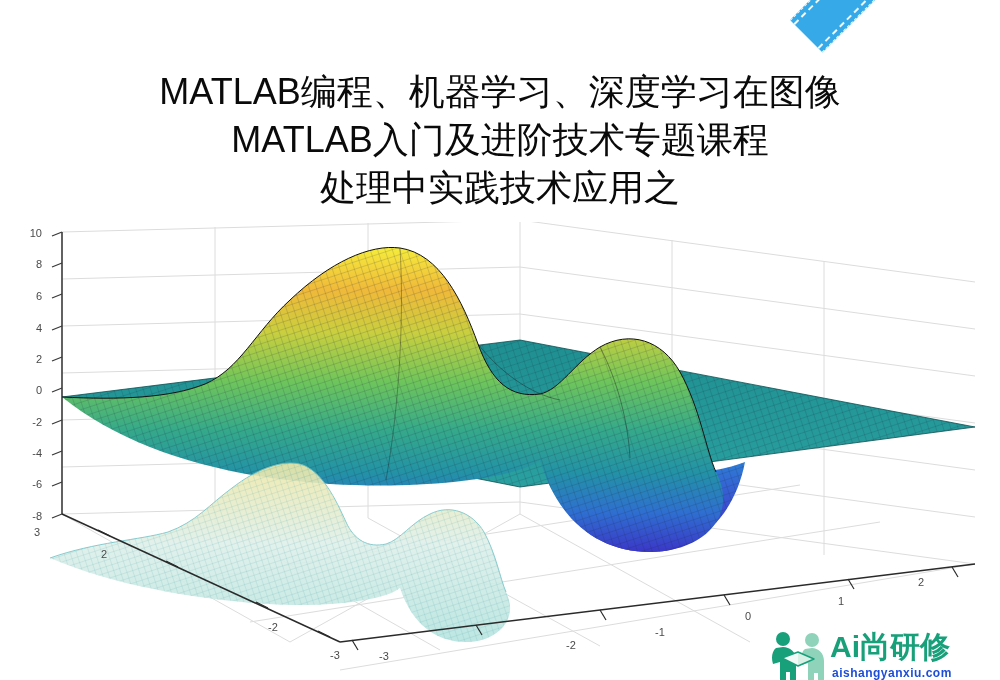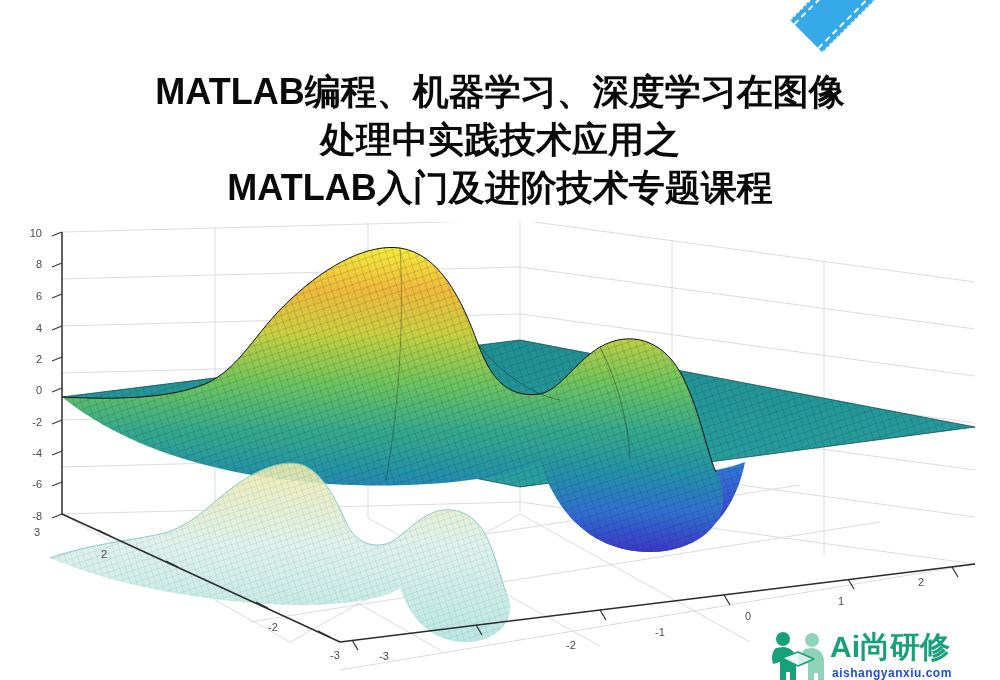--- a/index.html
+++ b/index.html
@@ -22,21 +22,21 @@
     left: 0;
     top: 68px;
     width: 1000px;
     text-align: center;
     z-index: 40;
     pointer-events: none;
   }
   .title-line {
     display: block;
     color: #0a0a0a;
-    font-weight: bold;
+    font-weight: normal;
     font-size: 36px;
     line-height: 48px;
     letter-spacing: 0px;
     white-space: nowrap;
   }
   .title-line.l1 { font-size: 36px; }
   .title-line.l2 { font-size: 36px; }
   .title-line.l3 { font-size: 36px; }
 
   
@@ -351,22 +351,22 @@
         <text class="tick-label" x="655" y="414">-1</text>
         <text class="tick-label" x="745" y="398">0</text>
         <text class="tick-label" x="838" y="383">1</text>
         <text class="tick-label" x="918" y="364">2</text>
       </g>
     </svg>
   </div>
 
   <div id="title-block">
     <span class="title-line l1">MATLAB编程、机器学习、深度学习在图像</span>
+    <span class="title-line l3">MATLAB入门及进阶技术专题课程</span>
     <span class="title-line l2">处理中实践技术应用之</span>
-    <span class="title-line l3">MATLAB入门及进阶技术专题课程</span>
   </div>
 
   <div id="ribbon-wrap">
     <div id="ribbon">
       <div id="ribbon-inner"></div>
 
     </div>
   </div>
 
   <div id="logo">

